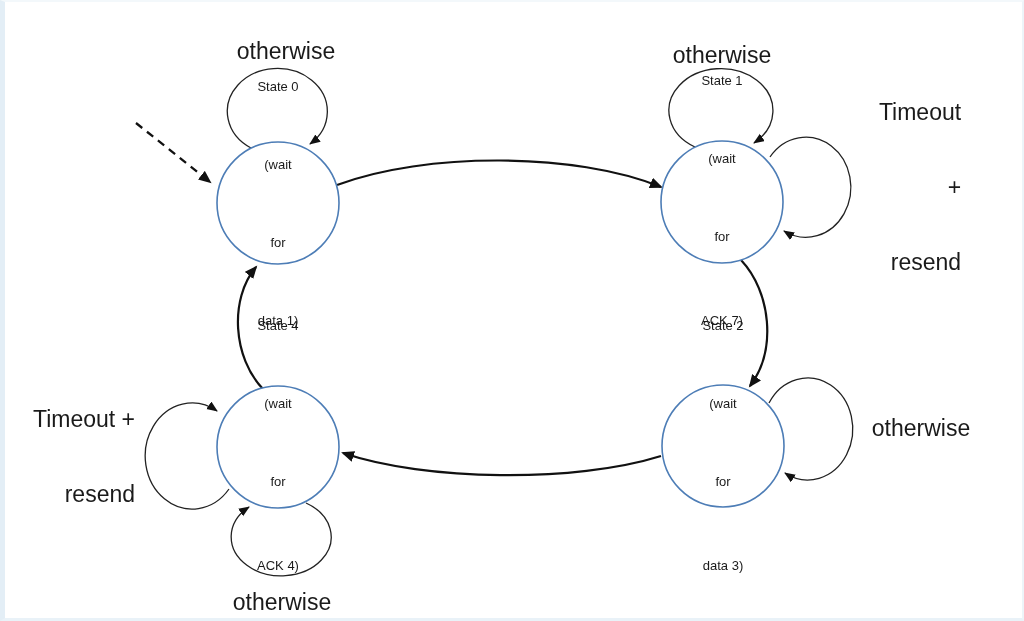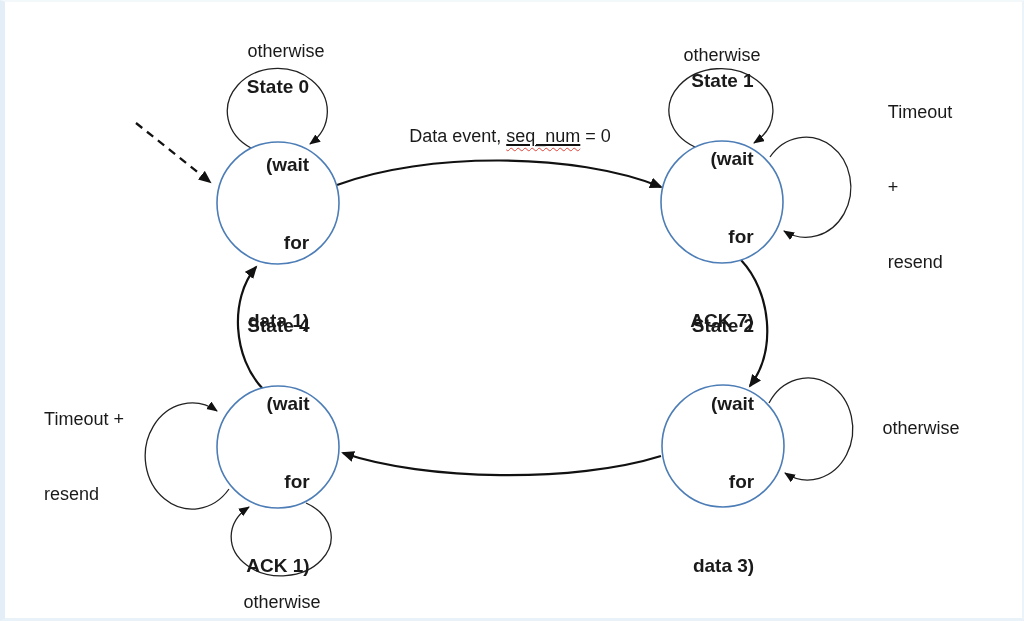--- a/index.html
+++ b/index.html
@@ -14,23 +14,23 @@
     border-right:2px solid #edf4f9;
     border-top:2px solid #f3f8fb;
   }
   svg{position:absolute;left:0;top:0;}
   .edge{fill:none;stroke:var(--arrow,#111);stroke-width:2.2px;}
   .loop{fill:none;stroke:#222;stroke-width:1.3px;}
   .dash{fill:none;stroke:var(--arrow,#111);stroke-width:2.3px;stroke-dasharray:8 6;}
   .state-circle{fill:#fff;stroke:var(--state-stroke,#4d7db6);stroke-width:1.6px;}
   .ah{fill:var(--arrow,#111);}
   .lbl{position:absolute;transform:translate(-50%,-50%);white-space:pre;
-       font-size:18px;line-height:24px;text-align:left;z-index:2;}
-  .state-label{position:absolute;transform:translate(-50%,-50%);text-align:right;
-       font-size:19px;line-height:26px;white-space:pre;z-index:2;font-weight:bold;}
+       font-size:23px;line-height:24px;text-align:right;z-index:2;}
+  .state-label{position:absolute;transform:translate(-50%,-50%);text-align:center;
+       font-size:13px;line-height:26px;white-space:pre;z-index:2;}
   .state-label .g{margin-top:6px;}
   .multi{line-height:25px;}
   .squig{text-decoration-line:underline;text-decoration-style:solid;
          text-decoration-color:#111;text-decoration-thickness:1.6px;text-underline-offset:2px;}
   .squig .w{text-decoration-line:underline;text-decoration-style:wavy;
             text-decoration-color:var(--spellcheck,#e0443a);text-decoration-thickness:1px;
             text-underline-offset:5px;}
 </style>
 </head>
 <body>
@@ -83,24 +83,23 @@
   <div class="state-label" style="left:723px;top:446px">
     <div>State 2</div>
     <div>(wait</div>
     <div>for</div>
     <div class="g">data 3)</div>
   </div>
   <div class="state-label" style="left:278px;top:446px">
     <div>State 4</div>
     <div>(wait</div>
     <div>for</div>
-    <div class="g">ACK 1)</div>
+    <div class="g">ACK 4)</div>
   </div>
 
-  <div class="lbl" style="left:510px;top:136px"><span>Data event, </span><span class="squig"><span class="w">seq_num</span></span><span> = 0</span></div>
 
 
 
 
   <div class="lbl" style="left:286px;top:51px">otherwise</div>
   <div class="lbl" style="left:722px;top:55px">otherwise</div>
   <div class="lbl" style="left:921px;top:428px">otherwise</div>
   <div class="lbl" style="left:282px;top:602px">otherwise</div>
 
   <div class="lbl multi" style="left:920px;top:187px">

